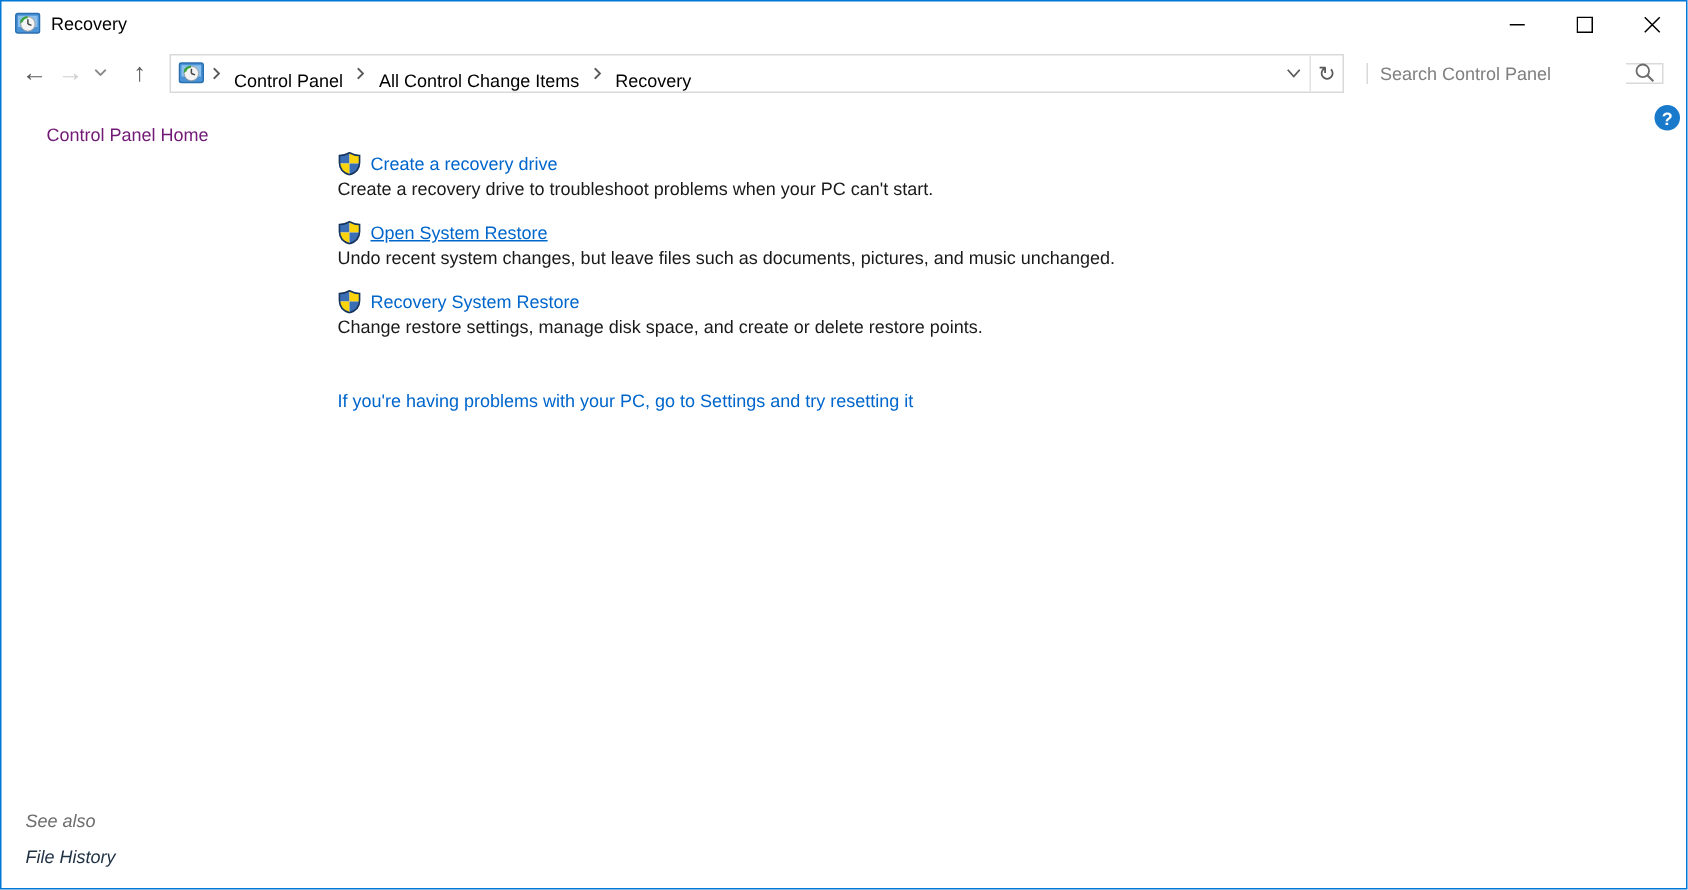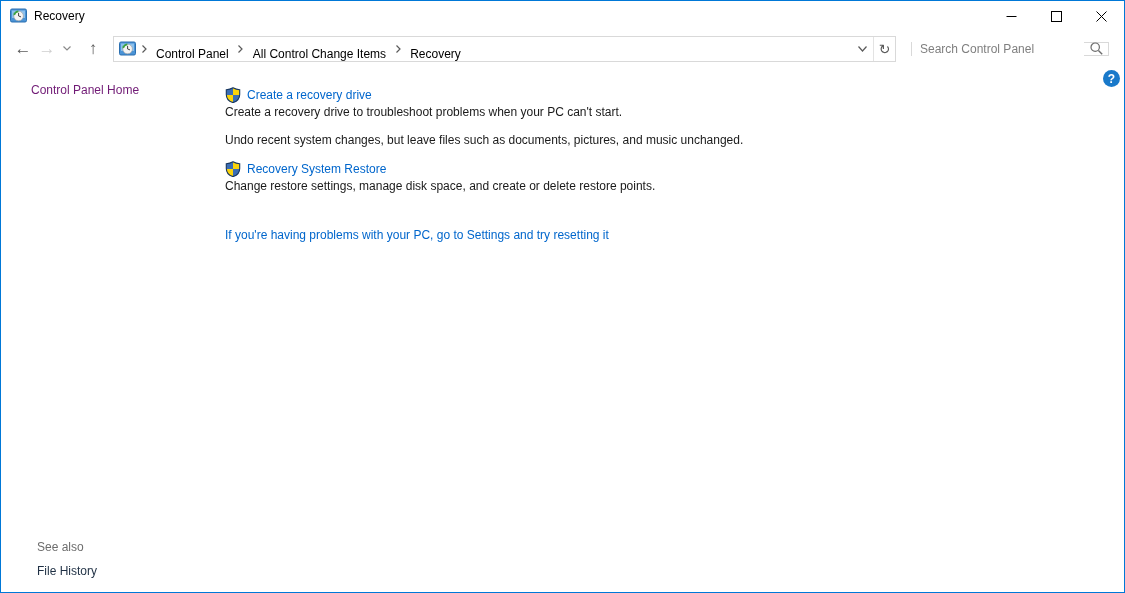--- a/index.html
+++ b/index.html
@@ -40,27 +40,27 @@
                      font-family:"Liberation Sans",sans-serif; color:#1a1a1a; min-width:0; }
   .searchbox input::placeholder { color:#7f7f7f; opacity:1; }
   .search-icon { width:24px; height:24px; display:flex; align-items:center; justify-content:center; }
   
   .help-btn { position:absolute; top:69px; right:4px; width:17px; height:17px; border-radius:50%;
               background:#1979ca; color:#fff; font-size:12px; font-weight:bold;
               display:flex; align-items:center; justify-content:center; cursor:default; }
   
   .sidebar { position:absolute; left:0; top:65px; width:224px; bottom:0; }
   .cp-home { position:absolute; left:30px; top:17px; font-size:12px; color:#701a75; cursor:default; }
-  .sidebar-bottom { position:absolute; left:36px; bottom:14px; }
+  .sidebar-bottom { position:absolute; left:16px; bottom:14px;font-style:italic; }
   .see-also { font-size:12px; color:#6d6d6d; margin-bottom:10px; }
   .side-link { font-size:12px; color:#1f3044; cursor:default; }
   
   .content { position:absolute; left:224px; top:65px; right:20px; }
   .page-heading { font-size:16px; font-weight:normal; color:#1d5fa0; padding-top:24px; line-height:20px; }
-  .tasks { margin-top:21px; }
+  .tasks { margin-top:35px; }
   .task { margin-bottom:13px; }
   .task-link-row { display:flex; align-items:center; height:16px; }
   .shield { width:16px; height:16px; display:inline-flex; margin-right:6px; flex:0 0 auto; }
   .task-link { font-size:12px; color:#0066cc; text-decoration:none; cursor:pointer; }
   .task-link:hover, .task-link.underlined { text-decoration:underline; }
   .task-desc { font-size:12px; color:#1a1a1a; margin-top:2px; line-height:15px; }
   .settings-link { display:inline-block; margin-top:21px; font-size:12px; color:#0066cc;
                    text-decoration:none; cursor:pointer; }
 </style>
 </head>
@@ -192,20 +192,34 @@
             </g>
             <path d="M8 0.8 C10.2 2 12.4 2.6 14.7 2.7 L14.7 7.4 C14.7 11.6 12 14.4 8 15.6 C4 14.4 1.3 11.6 1.3 7.4 L1.3 2.7 C3.6 2.6 5.8 2 8 0.8 Z" fill="none" stroke="#17365f" stroke-width="1.1"></path>
           </svg>
         </span>
         <a class="task-link">Create a recovery drive</a>
       </div>
       <div class="task-desc">Create a recovery drive to troubleshoot problems when your PC can't start.</div>
     </div>
 
     <div class="task">
+      <div class="task-link-row">
+        <span class="shield">
+          <svg viewBox="0 0 16 16" width="16" height="16">
+            <g clip-path="url(#shieldclip)">
+              <rect x="0" y="0" width="8" height="8" fill="#3b6eb5"></rect>
+              <rect x="8" y="0" width="8" height="8" fill="#fbd40b"></rect>
+              <rect x="0" y="8" width="8" height="8" fill="#fbd40b"></rect>
+              <rect x="8" y="8" width="8" height="8" fill="#3b6eb5"></rect>
+            </g>
+            <path d="M8 0.8 C10.2 2 12.4 2.6 14.7 2.7 L14.7 7.4 C14.7 11.6 12 14.4 8 15.6 C4 14.4 1.3 11.6 1.3 7.4 L1.3 2.7 C3.6 2.6 5.8 2 8 0.8 Z" fill="none" stroke="#17365f" stroke-width="1.1"></path>
+          </svg>
+        </span>
+        <a class="task-link underlined">Open System Restore</a>
+      </div>
       <div class="task-desc">Undo recent system changes, but leave files such as documents, pictures, and music unchanged.</div>
     </div>
 
     <div class="task">
       <div class="task-link-row">
         <span class="shield">
           <svg viewBox="0 0 16 16" width="16" height="16">
             <g clip-path="url(#shieldclip)">
               <rect x="0" y="0" width="8" height="8" fill="#3b6eb5"></rect>
               <rect x="8" y="0" width="8" height="8" fill="#fbd40b"></rect>

